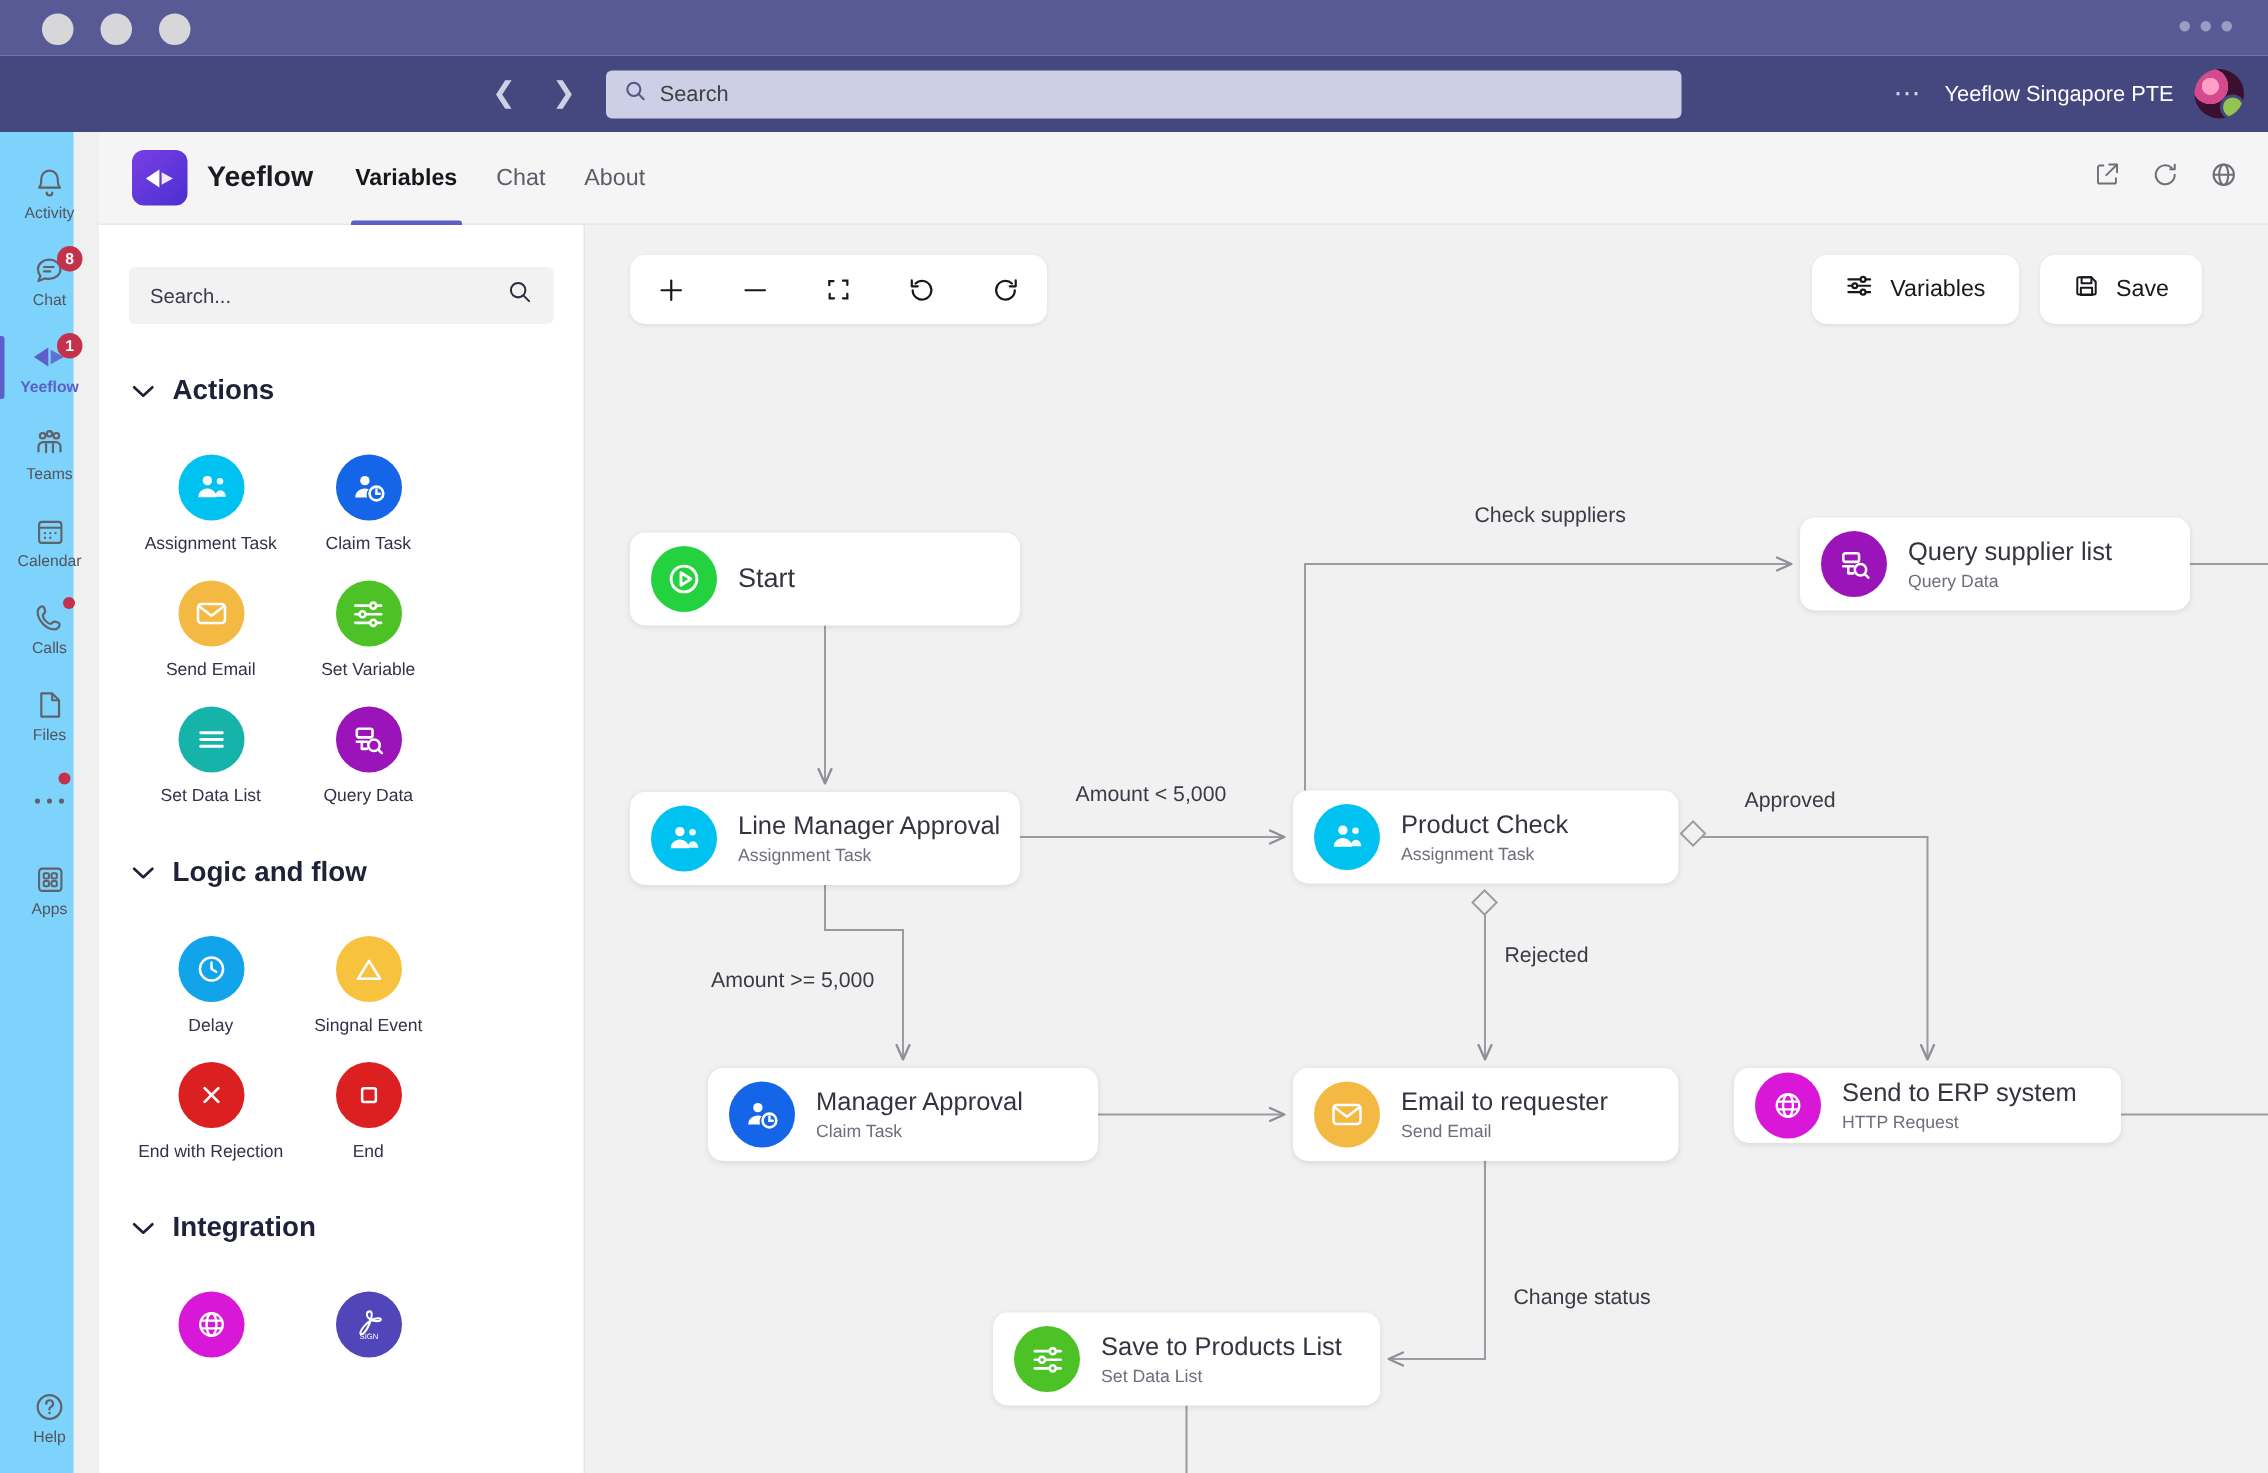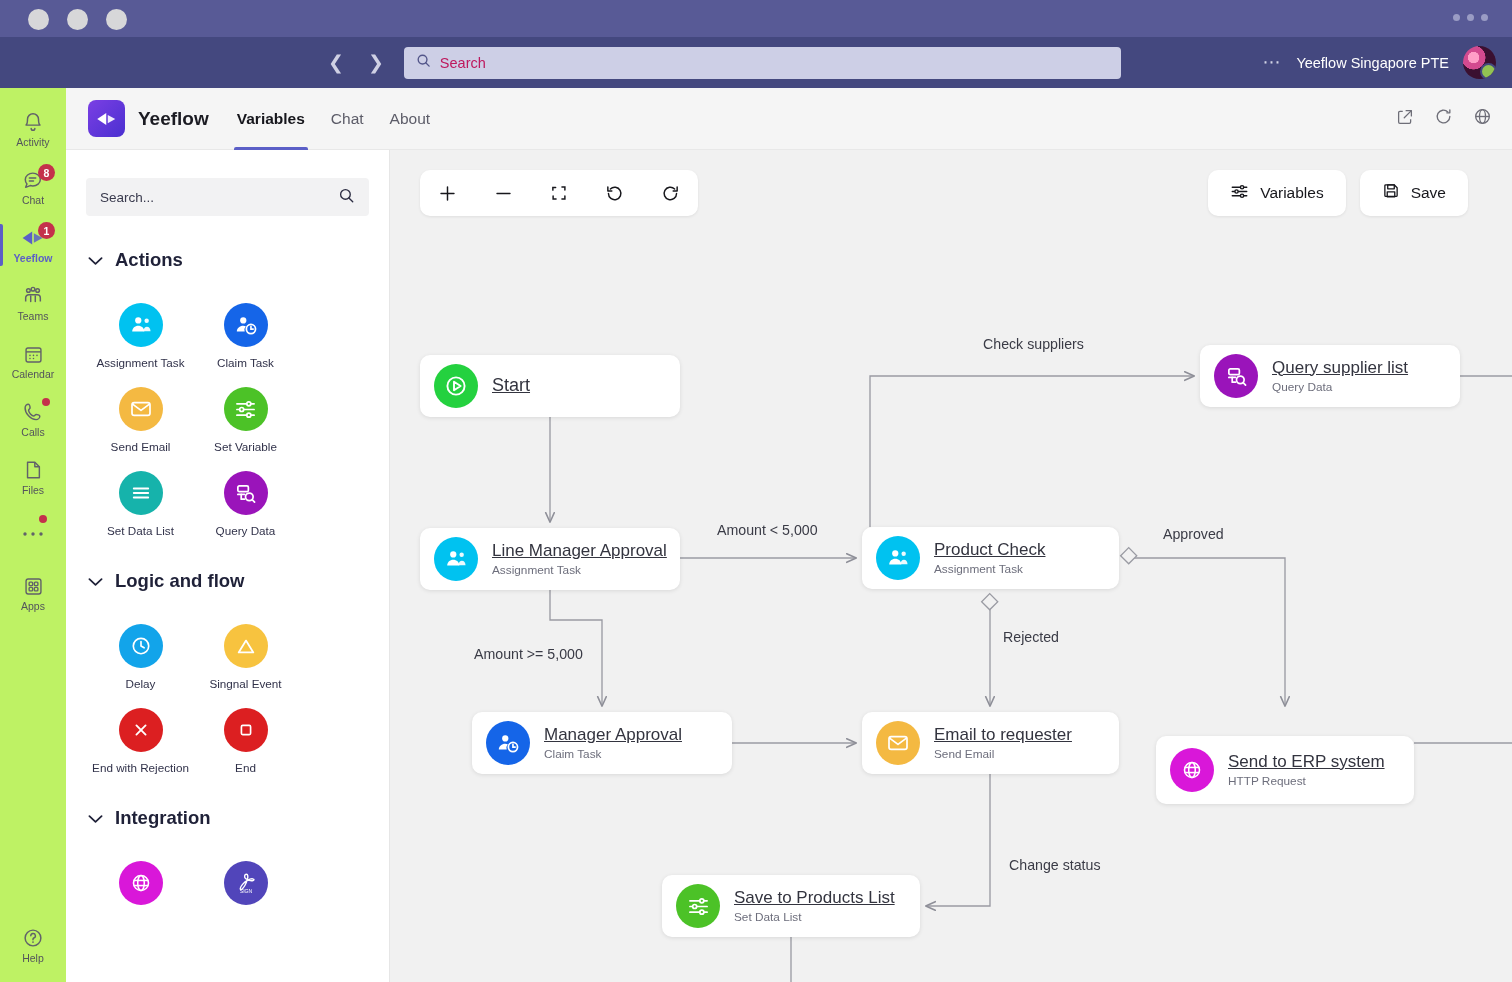--- a/index.html
+++ b/index.html
@@ -30,42 +30,42 @@
   .nav-arrows button {
     background: none; border: none; color: #cfd0e4; font-size: 19px;
     cursor: pointer; line-height: 1; padding: 2px 6px;
     font-family: "Liberation Sans", sans-serif;
   }
   .searchbox {
     margin-left: 14px; width: 717px; height: 32px;
     background: #cdcfe6; border-radius: 4px;
     display: flex; align-items: center; padding: 0 12px; gap: 9px;
   }
-  .searchbox .ph { color: #be185d; font-size: 14.5px; }
+  .searchbox .ph { color: #404040; font-size: 14.5px; }
   .topbar-right {
     margin-left: auto; margin-right: 16px;
     display: flex; align-items: center; gap: 14px;
   }
   .topbar-right .ellipsis { color: #d3d4e6; font-size: 18px; letter-spacing: 2px; line-height: .6; }
   .org-name { color: #ffffff; font-size: 14.5px; }
   .avatar {
     width: 33px; height: 33px; border-radius: 50%;
     background: radial-gradient(circle at 32% 35%, #ff9ec7 0 18%, #d34a8f 19% 38%, #3a1030 39% 100%);
     position: relative; overflow: hidden;
   }
   .avatar::after {
     content:''; position:absolute; right:-1px; bottom:-1px;
     width: 13px; height: 13px; border-radius: 50%; background:#92c353;
     border: 2px solid #44487f;
   }
 
   
   .rail {
-    position: absolute; left: 0; top: 88px; width: 66px; height: 894px;
-    background: #bef264;
+    position: absolute; left: 0; top: 88px; width: 49px; height: 894px;
+    background: #7dd3fc;
   }
   .rail-item {
     width: 66px; height: 58px; position: relative;
     display: flex; flex-direction: column; align-items: center; justify-content: center;
     gap: 3px; cursor: pointer;
   }
   .rail-item .r-label { font-size: 10.5px; color: #53545c; line-height: 1; }
   .rail-item.active .r-label { color: #5b5fc7; font-weight: 600; }
   .rail-item.active::before {
     content:''; position: absolute; left: 0; top: 8px; width: 3px; height: 42px;
@@ -162,21 +162,21 @@
   .node {
     position: absolute; background: #fff; border-radius: 10px;
     box-shadow: 0 1px 4px rgba(0,0,0,.10);
     display: flex; align-items: center; cursor: pointer;
   }
   .node .n-ico {
     width: 44px; height: 44px; border-radius: 50%; margin-left: 14px; flex: none;
     display: flex; align-items: center; justify-content: center;
   }
   .node .n-txt { margin-left: 14px; }
-  .node .n-title { font-size: 17px; color: #33343f; line-height: 1.22; white-space: nowrap; text-decoration: underline; }
+  .node .n-title { font-size: 17px; color: #33343f; line-height: 1.22; white-space: nowrap; }
   .node .n-sub { font-size: 11.8px; color: #6d6e7c; margin-top: 2px; white-space: nowrap; }
   .node.single { align-items: center; }
   .node.single .n-title { font-size: 18px; }
 
   .edge-label {
     position: absolute; font-size: 14.2px; color: #3a3b46; white-space: nowrap;
   }
 </style>
 </head>
 <body>
@@ -733,21 +733,21 @@
         <rect x="2" y="3" width="20" height="14" rx="2.4"></rect>
         <path d="M3 4.8 L12 11.6 L21 4.8" stroke-linecap="round" stroke-linejoin="round"></path>
       </svg>
     </span>
     <span class="n-txt">
       <span class="n-title" style="display:block">Email to requester</span>
       <span class="n-sub" style="display:block">Send Email</span>
     </span>
   </div>
 
-  <div class="node" style="left:766px;top:586px;width:258px;height:68px">
+  <div class="node" style="left:766px;top:562px;width:258px;height:50px">
     <span class="n-ico" style="background:#d917d9">
       <svg width="22" height="22" viewBox="0 0 24 24" fill="none" stroke="#fff" stroke-width="1.7">
         <circle cx="12" cy="12" r="8.2"></circle>
         <ellipse cx="12" cy="12" rx="3.6" ry="8.2"></ellipse>
         <line x1="4" y1="9.2" x2="20" y2="9.2"></line>
         <line x1="4" y1="14.8" x2="20" y2="14.8"></line>
       </svg>
     </span>
     <span class="n-txt">
       <span class="n-title" style="display:block">Send to ERP system</span>

